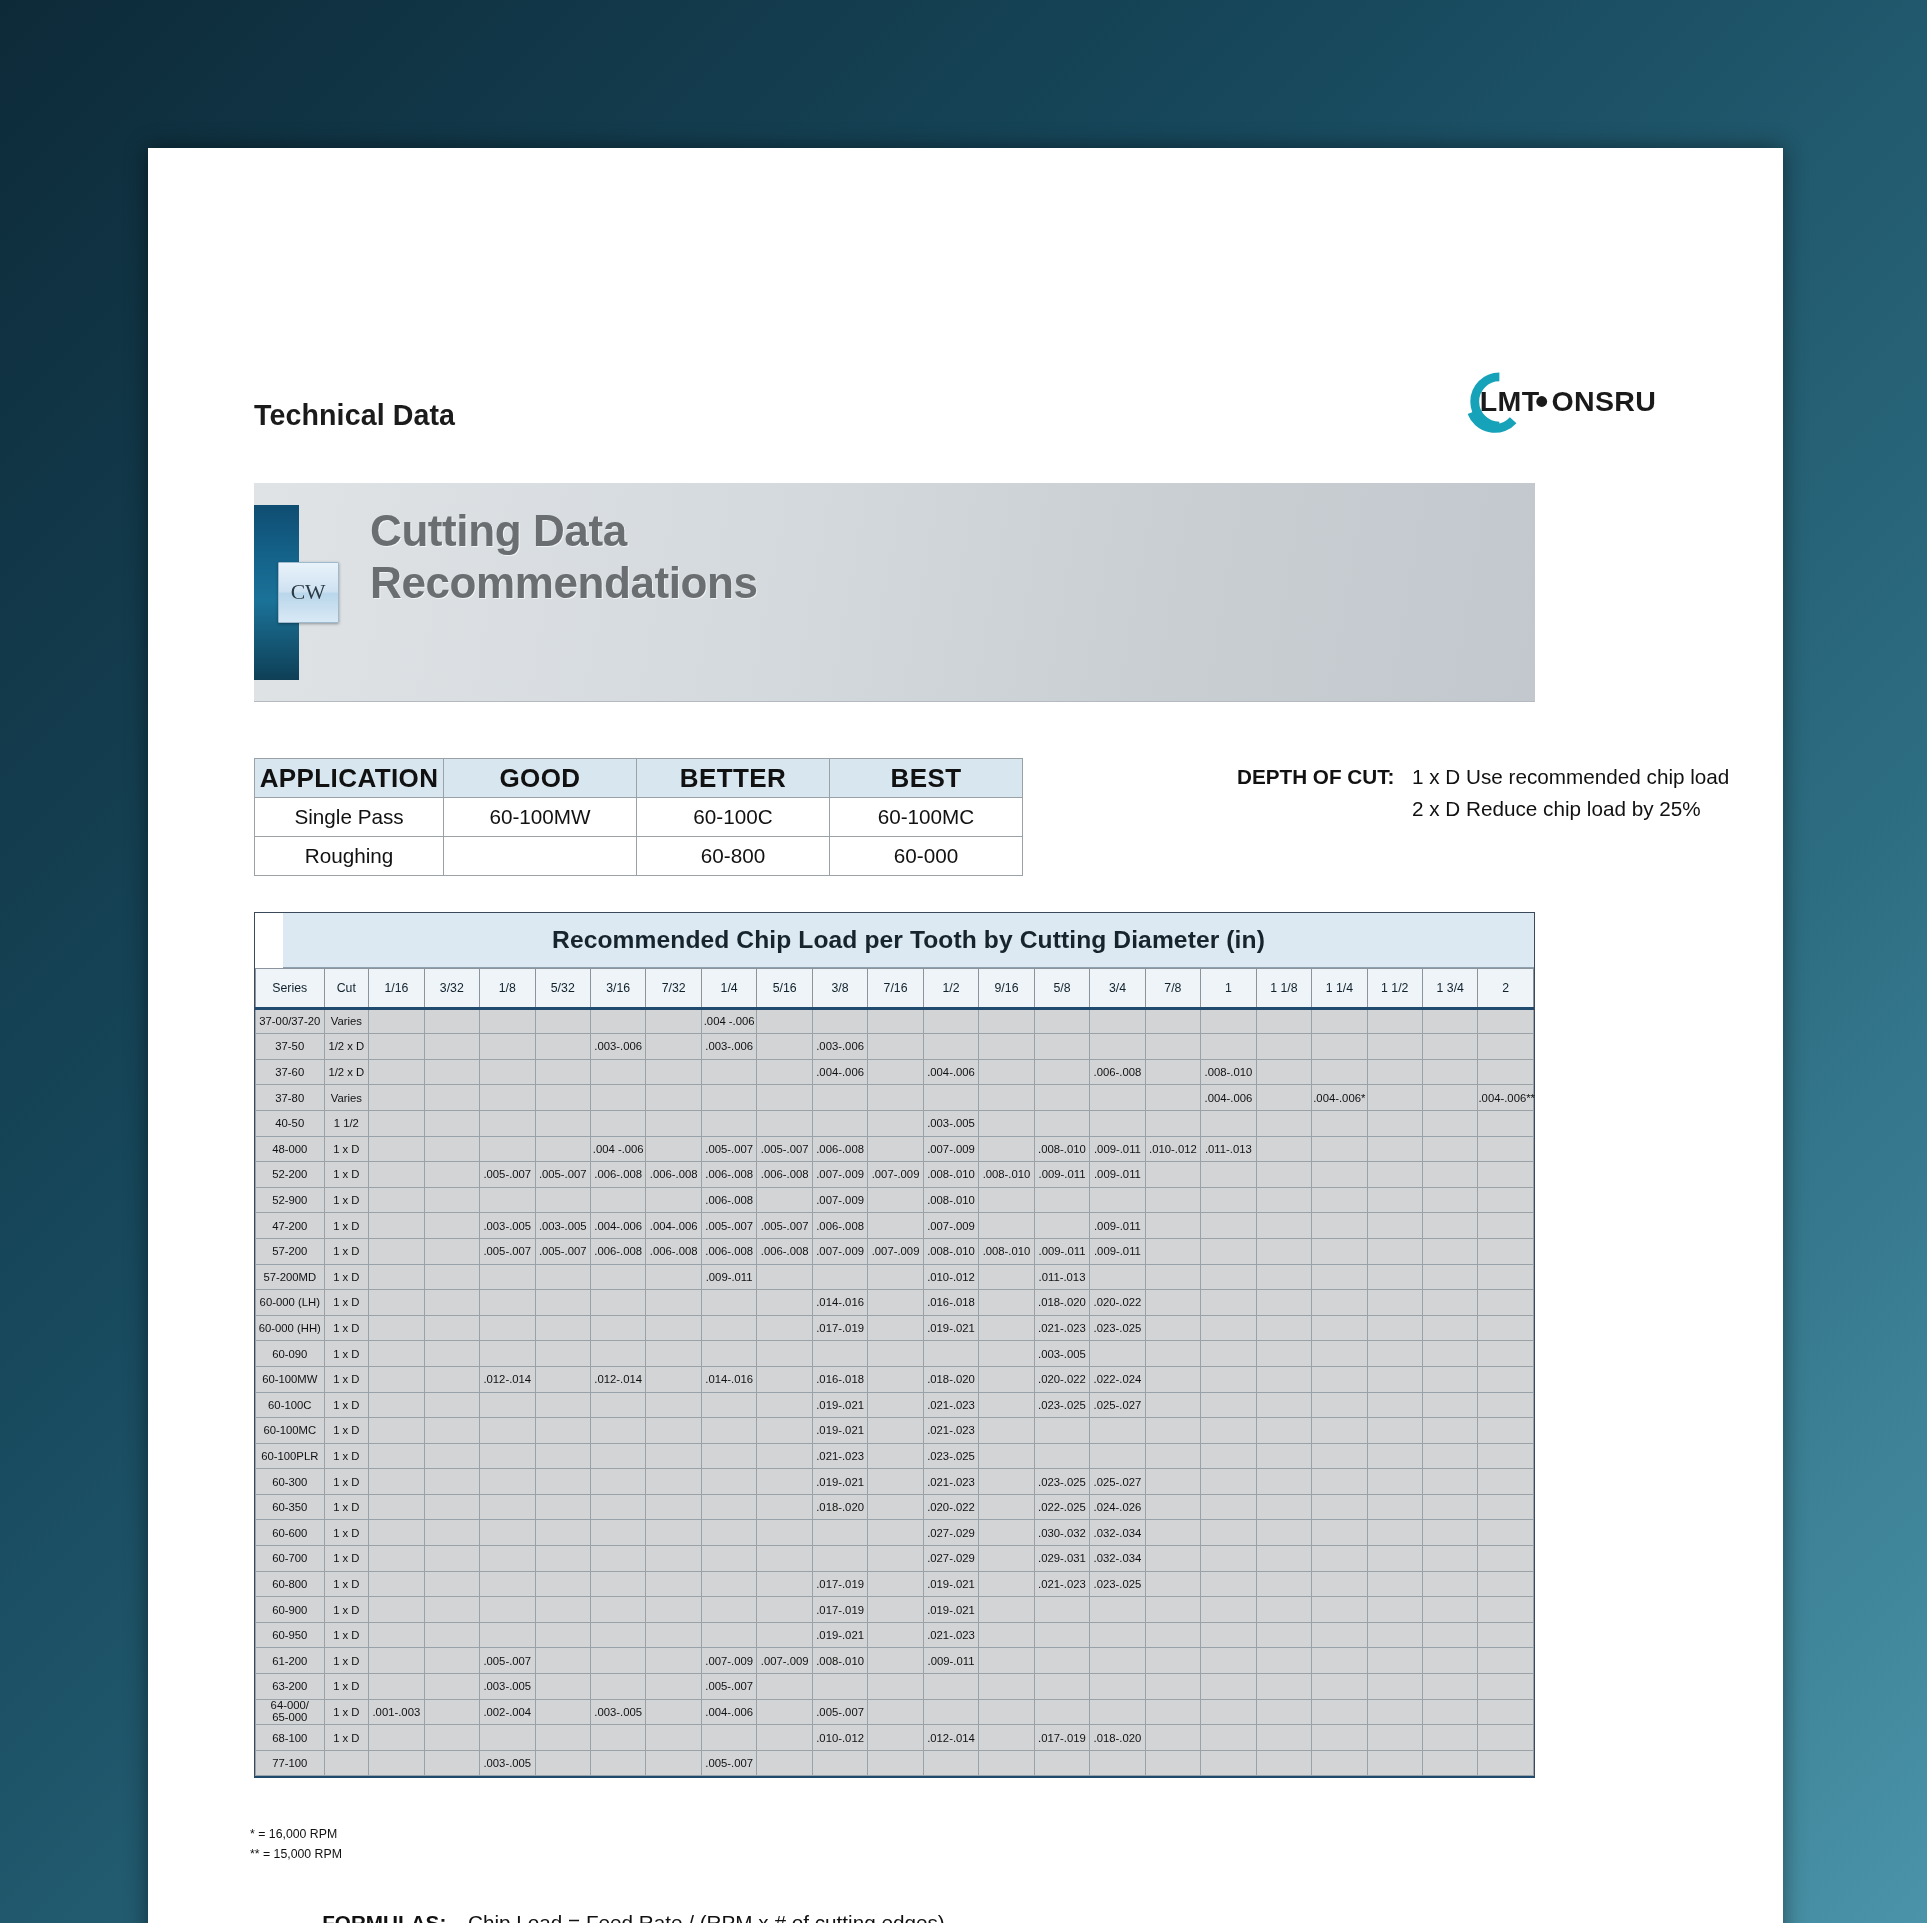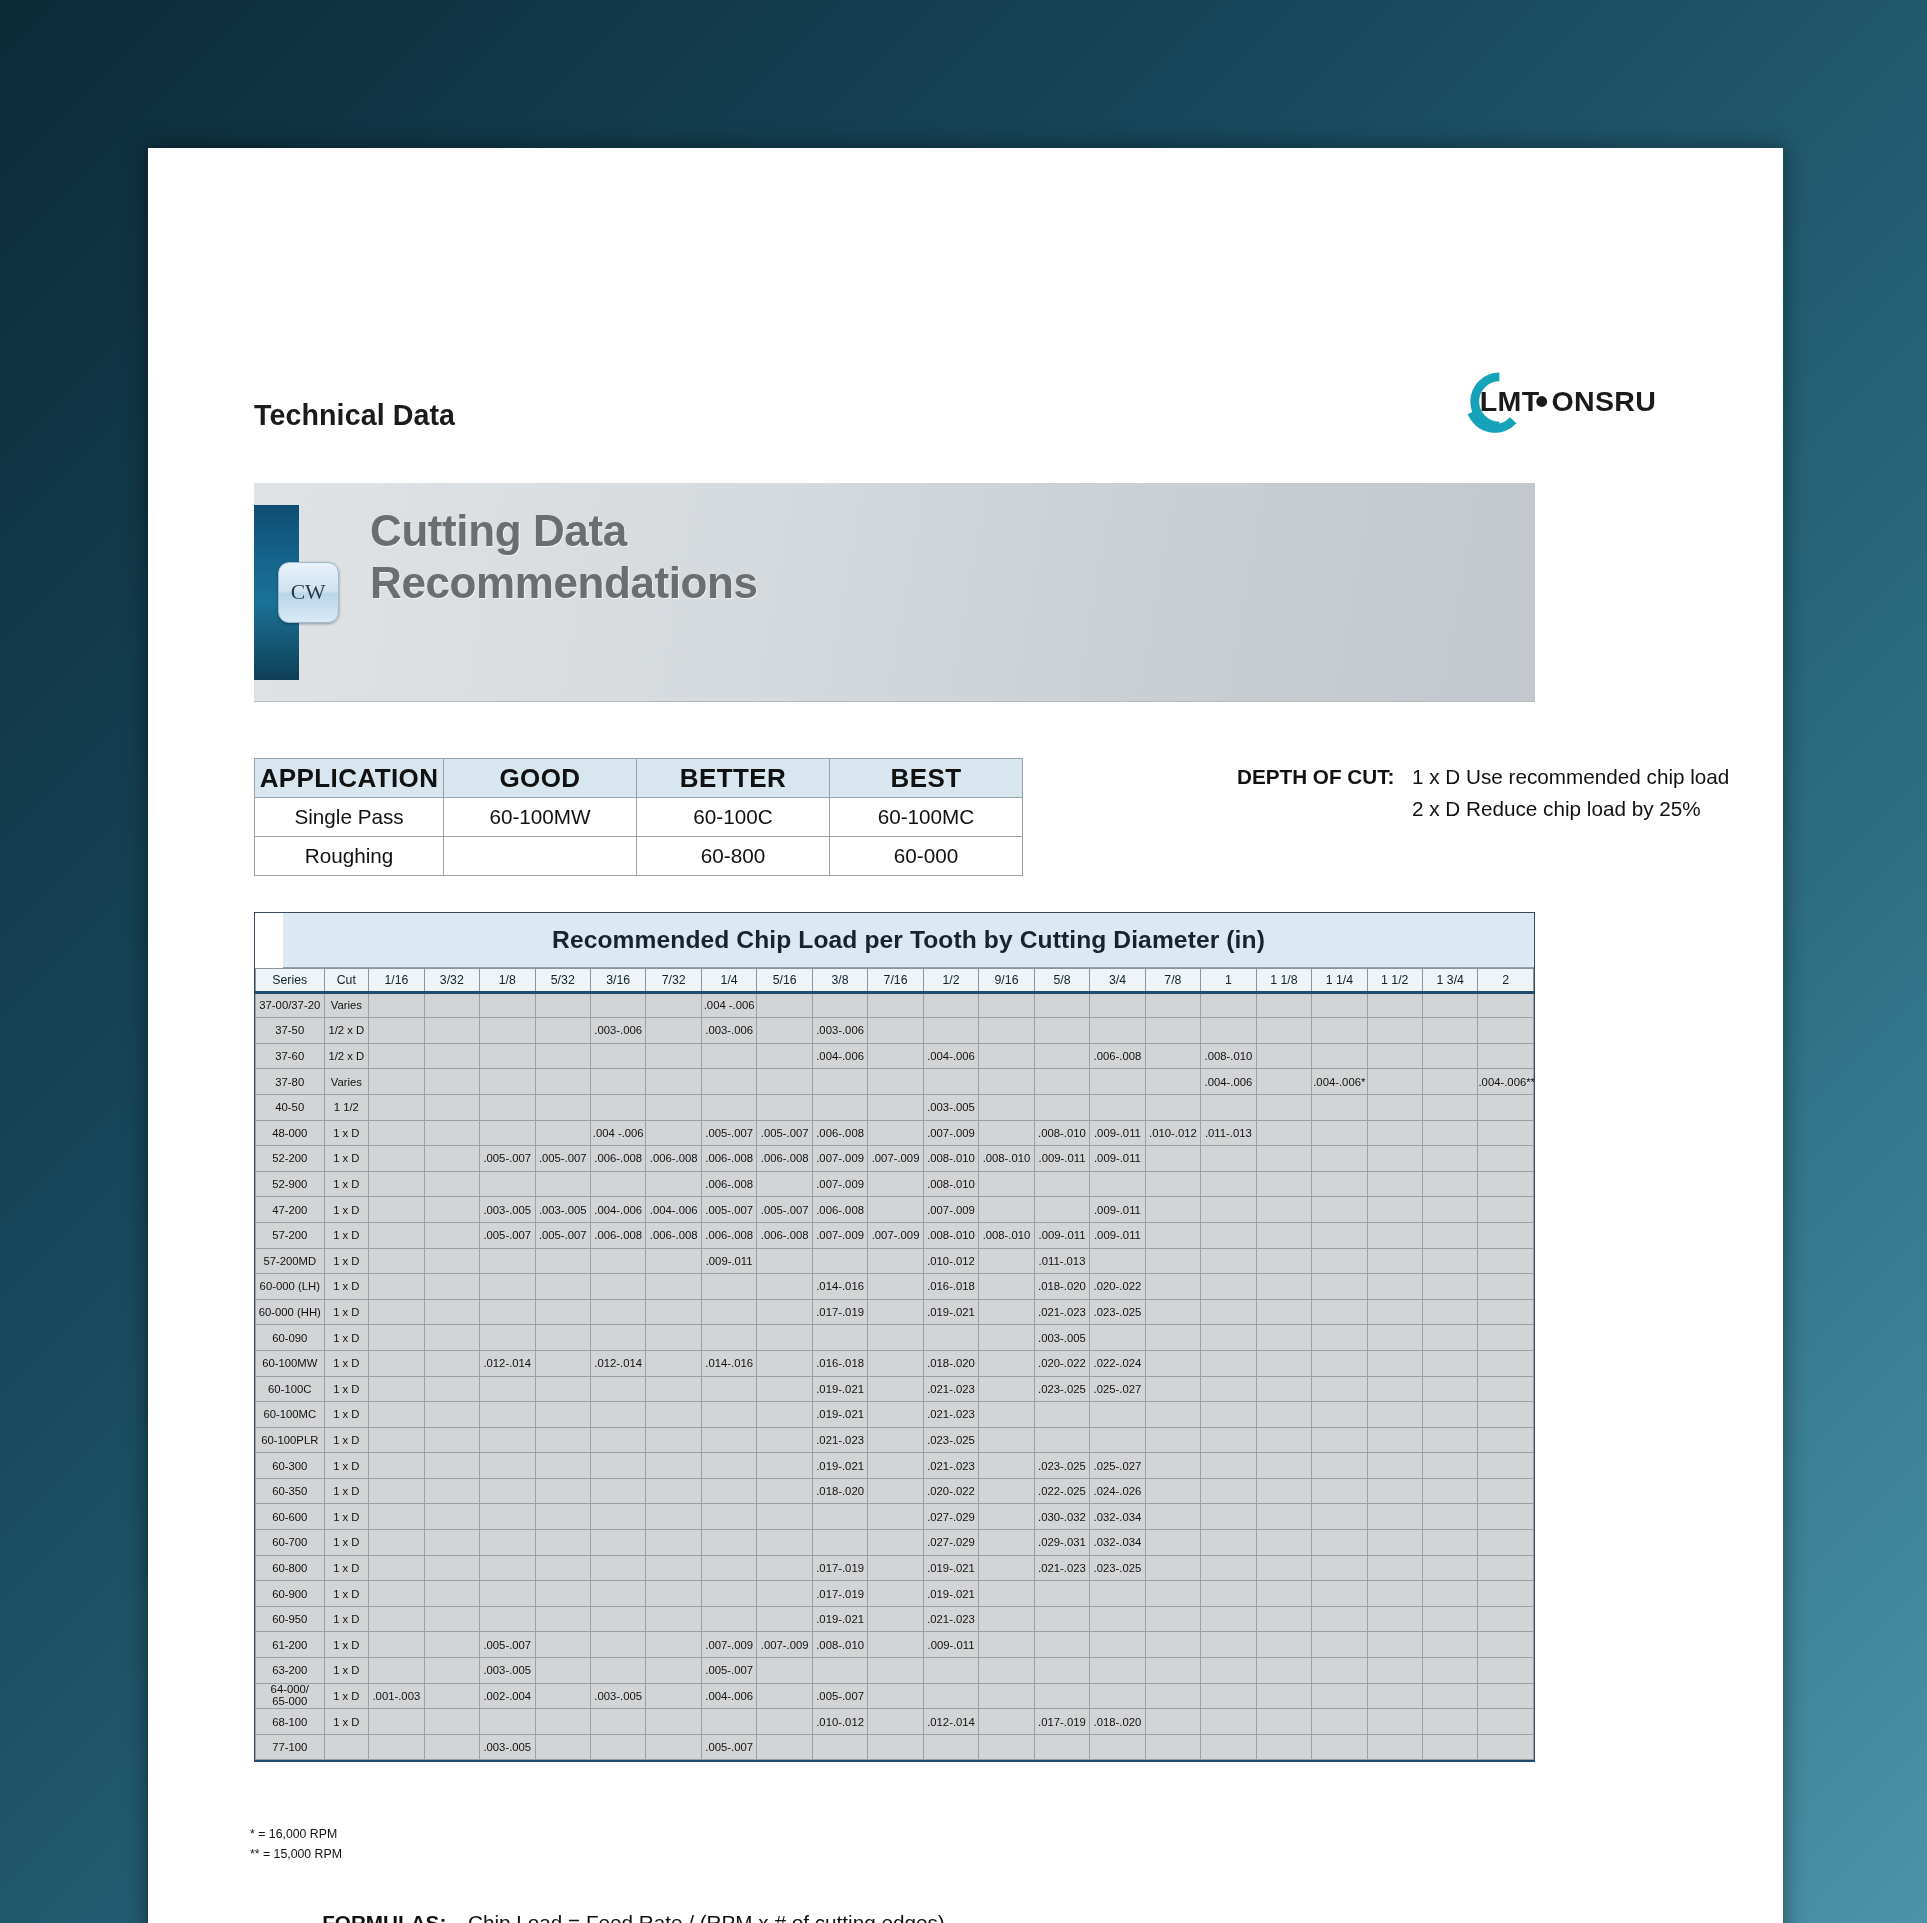--- a/index.html
+++ b/index.html
@@ -32,21 +32,21 @@
     position:absolute; left:106px; top:335px; width:1281px; height:219px;
     background:linear-gradient(100deg,#dfe3e6 0%,#d4d9dd 42%,#c9ced3 72%,#c2c8cd 100%);
     border-bottom:1px solid #b4bac0;
   }
   .banner-bar {
     position:absolute; left:0px; top:21.7px; width:45px; height:175px;
     background:linear-gradient(180deg,#0f4d72 0%,#14638b 30%,#1b7298 55%,#0e3f56 100%);
   }
   .cw-badge {
     position:absolute; left:23.6px; top:79px; width:61px; height:61px;
-    border-radius:11px;
+    border-radius:1px;
     background:linear-gradient(180deg,#e8f2fa 0%,#cfe2f1 48%,#b9d6ea 52%,#d9e9f6 100%);
     border:1px solid #9fb9cd;
     box-shadow:0 1px 3px rgba(0,0,0,.35);
     display:flex; align-items:center; justify-content:center;
     font-size:21.7px; color:#2b3a45; font-family:"Liberation Serif", serif;
   }
   .banner-title {
     position:absolute; left:116px; top:21.7px;
     font-size:44px; font-weight:bold; line-height:1.19;
     color:#6b6e71; letter-spacing:-0.4px;
@@ -78,21 +78,21 @@
   }
   .chart-title {
     background:#dce9f2; text-align:center; font-size:24.6px; font-weight:bold;
     color:#16242e; padding:12.8px 0 12.8px; border-bottom:1px solid #8fa0ae;
     letter-spacing:0.1px;
     margin-left:28px;
   }
   table.grid { border-collapse:collapse; width:100%; table-layout:fixed; font-size:10.3px; }
   table.grid th {
     background:#eef4f8; border:1px solid #8b949c; font-size:12.3px; font-weight:normal;
-    color:#10212b; height:18px; text-align:center; padding:4px;
+    color:#10212b; height:18px; text-align:center; padding:12px;
   }
   table.grid thead tr th { border-bottom:3px solid #204a6e; }
   table.grid td {
     border:1px solid #9aa2a9; height:25.6px; text-align:center; padding:0;
     background:#d2d4d6; color:#111; font-size:11.3px; white-space:nowrap;
   }
   td.lbl { background:#ffffff; font-size:11.8px; }
   td.val { background:#ffffff; }
   td.two-line { line-height:1.05; font-size:10.8px; }
   col.c-series { width:63px; }

